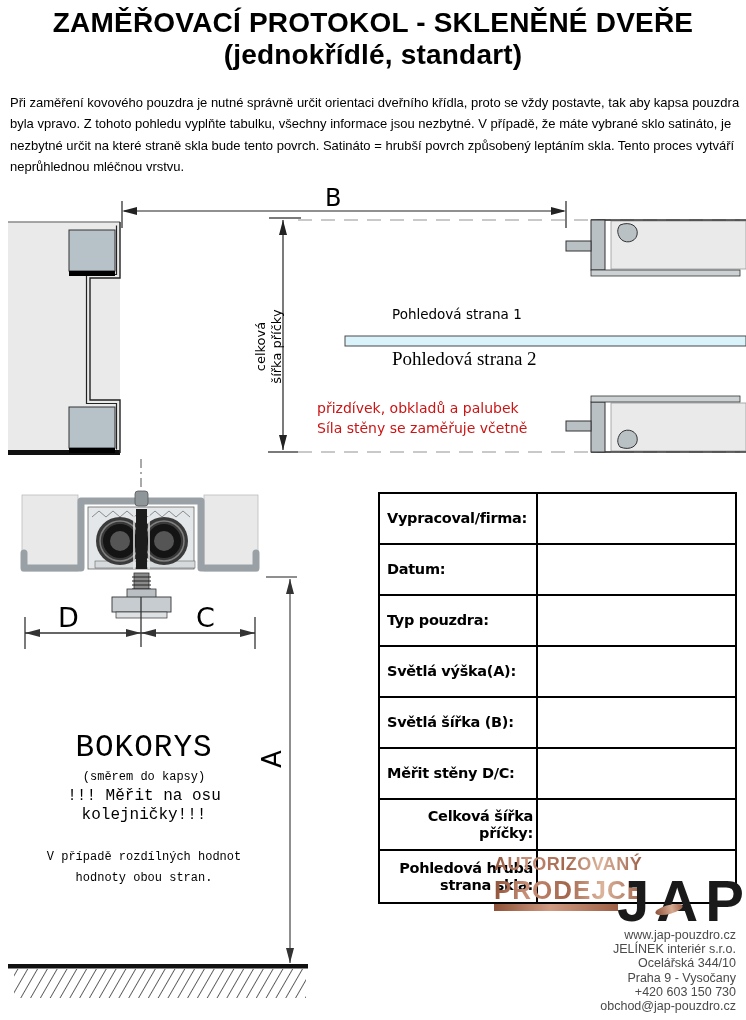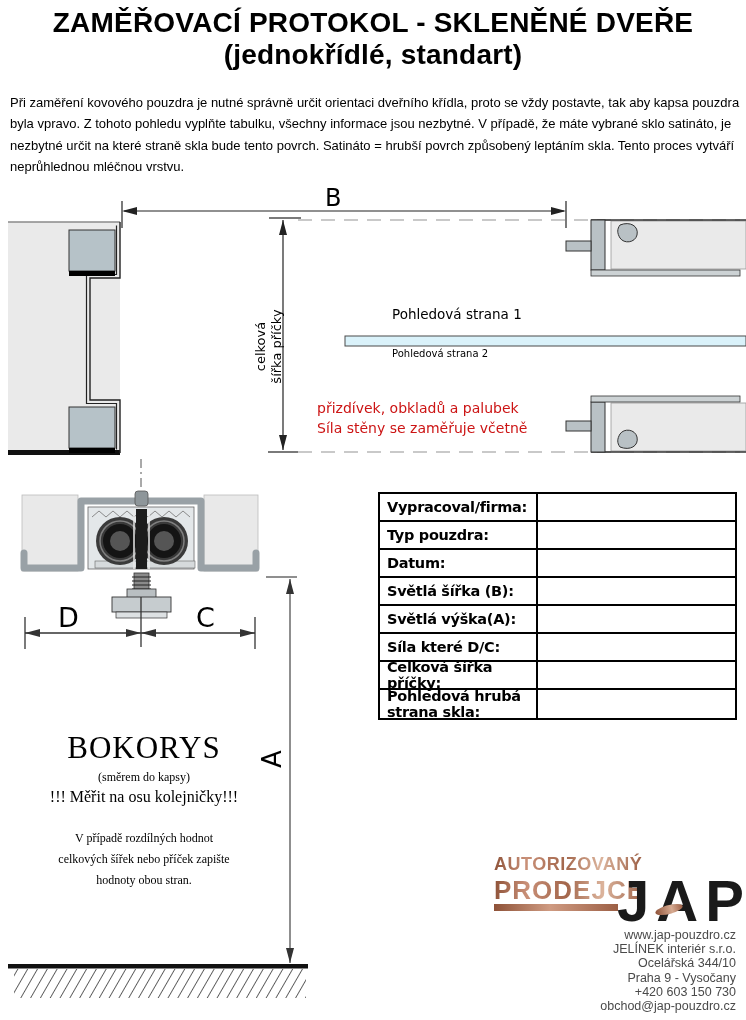--- a/index.html
+++ b/index.html
@@ -15,35 +15,35 @@
 
   svg { position:absolute; left:0; }
   #svg-top { top:190px; }
   #svg-side { top:455px; }
 
   .lbl { position:absolute; font-family:"DejaVu Sans",sans-serif; white-space:nowrap; }
   .dimB { left:325px; top:184px; font-size:24px; }
   .partition-label { left:208px; top:331px; width:120px; text-align:center;
                      font-size:13px; line-height:15.5px; transform:rotate(-90deg); white-space:normal; }
   .side1 { left:392px; top:306px; font-size:13.5px; }
-  .side2 { left:392px; top:348px; font-size:10px; }
+  .side2 { left:392px; top:348px; font-size:19px;font-family:Liberation Serif, serif; }
   .rednote { left:317px; top:398px; font-size:14px; line-height:20px; color:#cc1414; }
   .dimD { left:58px;  top:602px; font-size:27px; }
   .dimC { left:196px; top:602px; font-size:27px; }
   .dimA { left:252px; top:744px; width:40px; text-align:center; font-size:26px; transform:rotate(-90deg); }
 
   .bokorys { position:absolute; left:8px; top:731px; width:272px; text-align:center;
-             font-family:Liberation Serif, serif; }
+             font-family:Liberation Mono, monospace; }
   .bokorys-h { font-size:31px; line-height:34px; letter-spacing:1px; }
   .bokorys-s1 { font-size:12px; line-height:19px; margin-top:3px; }
   .bokorys-s2 { font-size:16px; line-height:19px; }
   .bokorys-note { margin-top:22px; font-size:12px; line-height:21px; }
 
   .form-table { position:absolute; left:378px; top:492px; width:359px; border:2px solid #000; }
-  .form-row { display:flex; height:28px; border-bottom:2px solid #000; }
+  .form-row { display:flex; height:51px; border-bottom:2px solid #000;text-align:right; }
   .form-row:last-child { border-bottom:none;gap:14px; }
   .form-label { width:158px; border-right:2px solid #000; display:flex; align-items:center;
                 padding:0 3px 0 7px; font-family:"DejaVu Sans",sans-serif; font-weight:bold;
                 font-size:14.5px; line-height:16.5px; letter-spacing:-0.3px; }
   .form-value { flex:1; background:#fff; }
 
   .copper-text { font-weight:bold; color:transparent;
                  background:linear-gradient(92deg,#8e5238 0%,#c99078 22%,#a3664b 48%,#dcb49c 72%,#9c5f45 100%);
                  -webkit-background-clip:text; background-clip:text; }
   .auth1 { position:absolute; left:494px; top:851px; font-size:18px; line-height:27px; letter-spacing:0.5px;text-decoration:underline; }
@@ -197,48 +197,47 @@
   <div class="lbl dimD">D</div>
   <div class="lbl dimC">C</div>
   <div class="lbl dimA">A</div>
 
   <div class="bokorys">
     <div class="bokorys-h">BOKORYS</div>
     <div class="bokorys-s1">(směrem do kapsy)</div>
     <div class="bokorys-s2">!!! Měřit na osu kolejničky!!!</div>
     <div class="bokorys-note">
       <div>V případě rozdílných hodnot</div>
-      <div>celkových šířek nebo příček zapište</div>
       <div>hodnoty obou stran.</div>
     </div>
   </div>
 
   <div class="form-table">
     <div class="form-row">
       <div class="form-label">Vypracoval/firma:</div>
       <div class="form-value"></div>
     </div>
     <div class="form-row">
+      <div class="form-label">Datum:</div>
+      <div class="form-value"></div>
+    </div>
+    <div class="form-row">
       <div class="form-label">Typ pouzdra:</div>
       <div class="form-value"></div>
     </div>
     <div class="form-row">
-      <div class="form-label">Datum:</div>
+      <div class="form-label">Světlá výška(A):</div>
       <div class="form-value"></div>
     </div>
     <div class="form-row">
       <div class="form-label">Světlá šířka (B):</div>
       <div class="form-value"></div>
     </div>
     <div class="form-row">
-      <div class="form-label">Světlá výška(A):</div>
-      <div class="form-value"></div>
-    </div>
-    <div class="form-row">
-      <div class="form-label">Síla které D/C:</div>
+      <div class="form-label">Měřit stěny D/C:</div>
       <div class="form-value"></div>
     </div>
     <div class="form-row">
       <div class="form-label">Celková šířka příčky:</div>
       <div class="form-value"></div>
     </div>
     <div class="form-row">
       <div class="form-label">Pohledová hrubá strana skla:</div>
       <div class="form-value"></div>
     </div>

